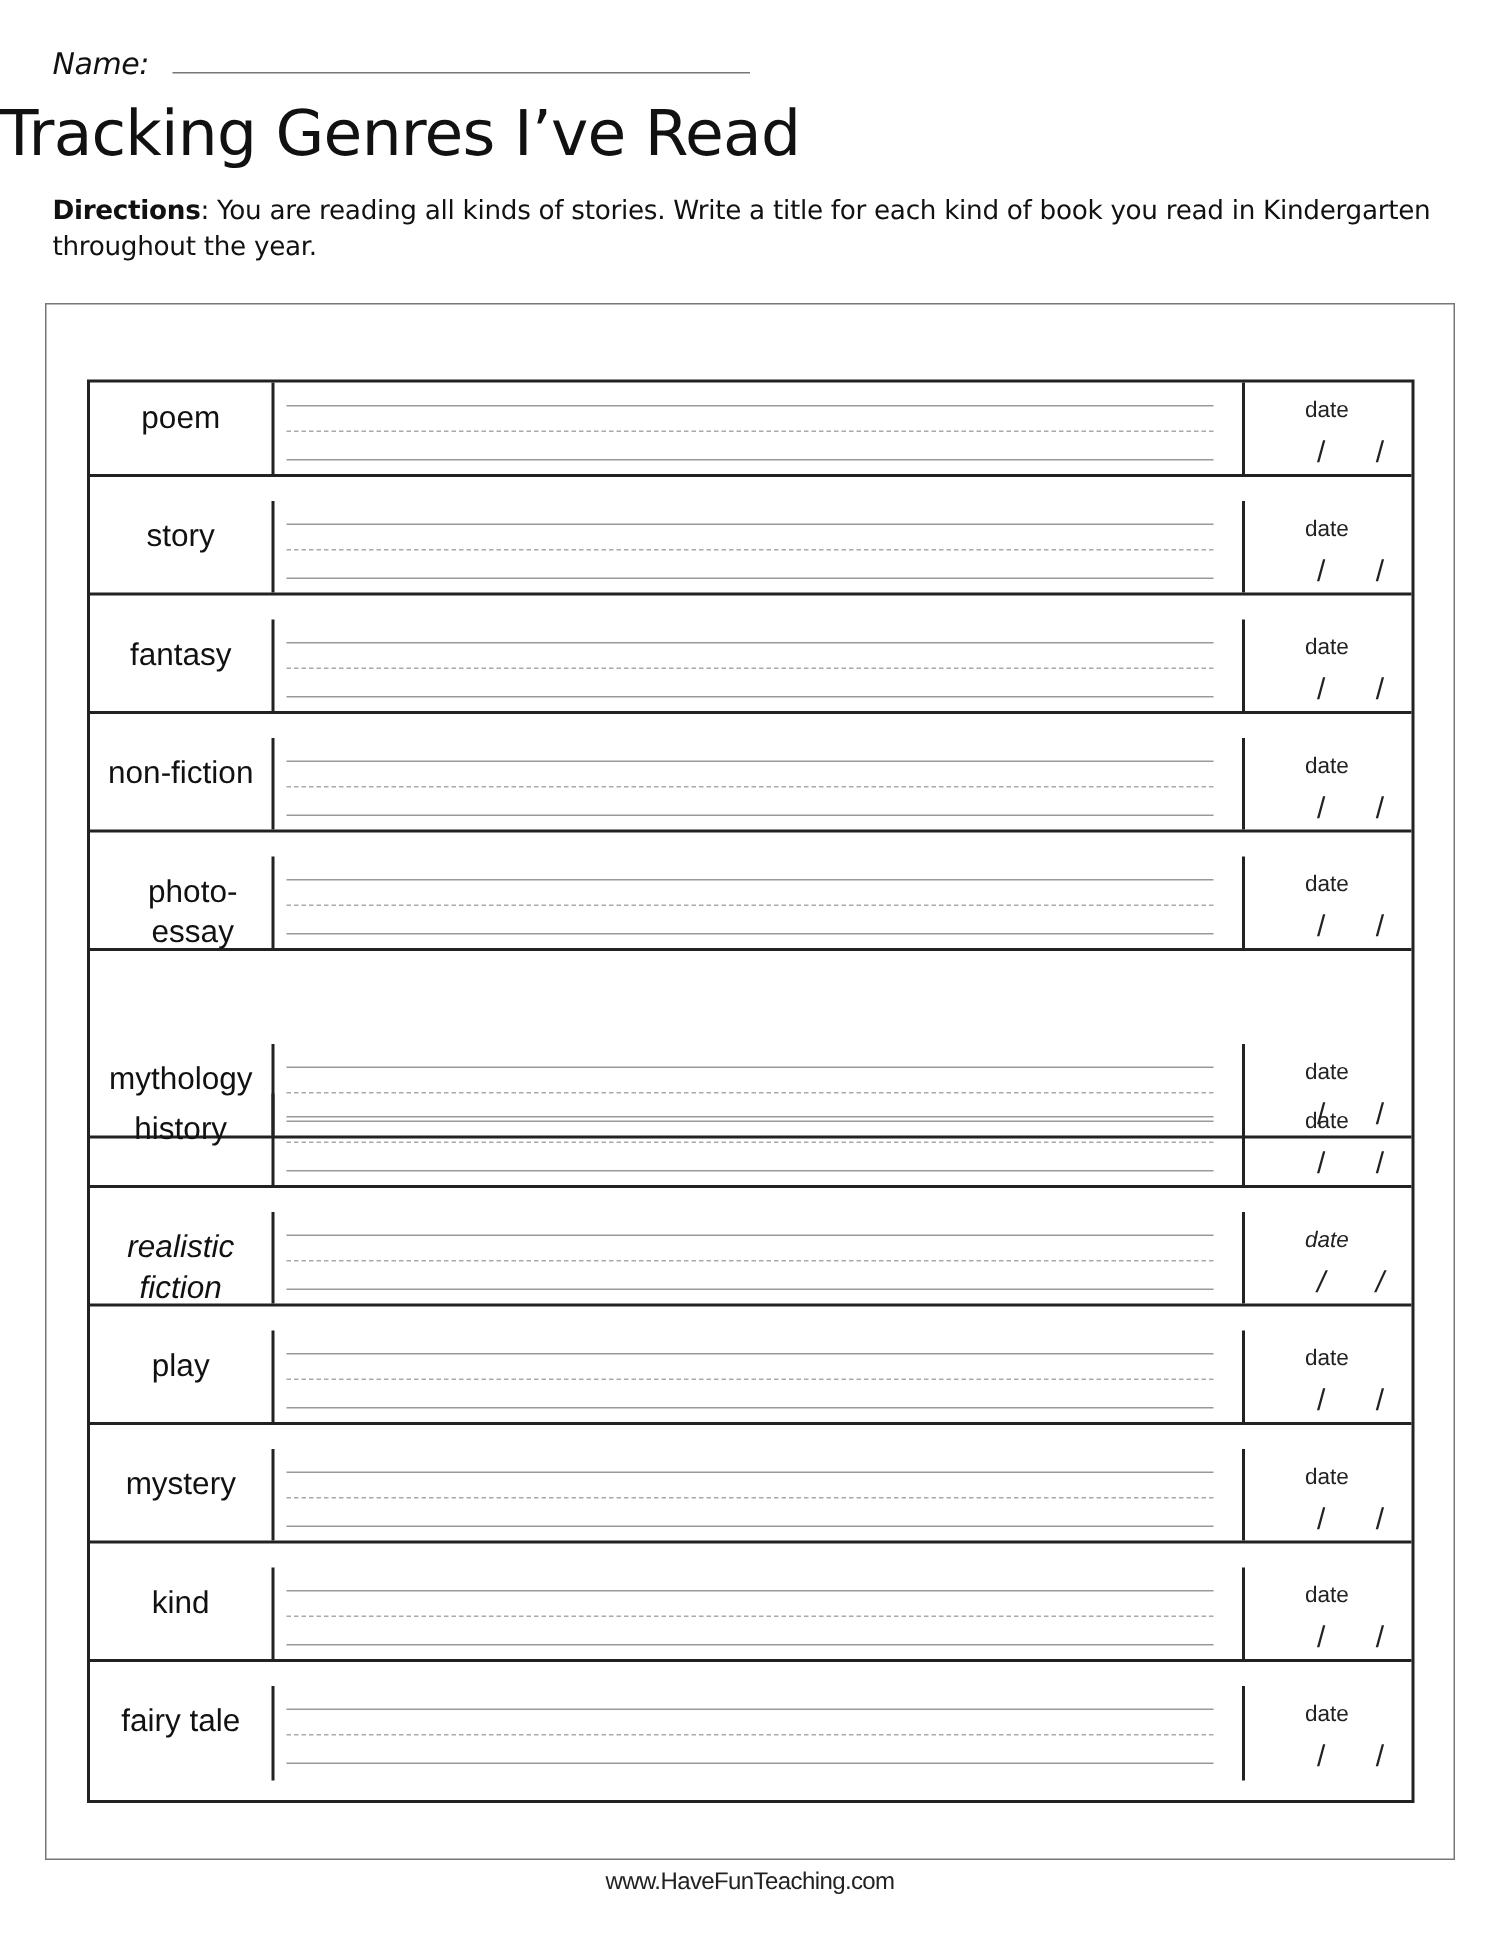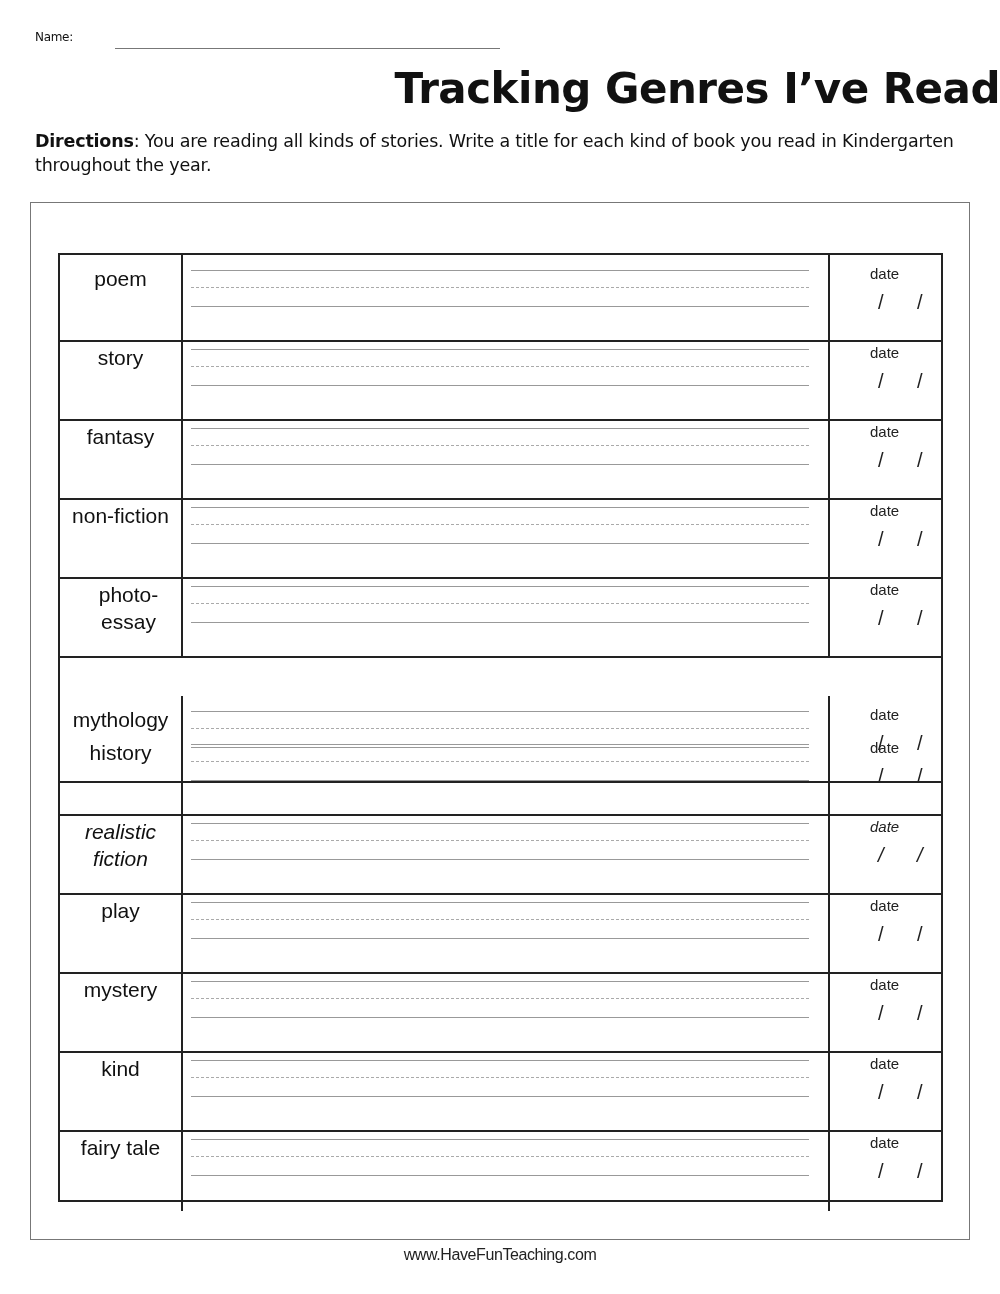--- a/index.html
+++ b/index.html
@@ -1,35 +1,35 @@
 <!DOCTYPE html>
 <html><head>
   <meta charset="utf-8">
   <style>
     * { box-sizing: border-box; margin: 0; padding: 0; }
     html, body { width: 1000px; height: 1294px; background: #ffffff; overflow: hidden; }
     body { position: relative; font-family: "DejaVu Sans", sans-serif; color: #111; }
 
     .name-row { position: absolute; left: 35px; top: 30px; display: flex; align-items: flex-end; }
-    .name-label { font-size: 12px; letter-spacing: -0.3px; color: #111; }
+    .name-label { font-size: 20px; letter-spacing: -0.3px; color: #111; font-style: italic; }
     .name-line { position: absolute; left: 80px; top: 18px; width: 385px; border-bottom: 1.5px solid #777; height: 1px; }
 
-    .title { position: absolute; left: 0; top: 64px; width: 1000px; text-align: right;
-             font-size: 42px; font-weight: bold; letter-spacing: -0.5px; color: #111; padding-left: 46px; }
+    .title { position: absolute; left: 0; top: 64px; width: 1000px; text-align: left;
+             font-size: 42px; font-weight: normal; letter-spacing: -0.5px; color: #111; }
 
     .directions { position: absolute; left: 35px; top: 129px; width: 930px; font-size: 17.5px;
                   line-height: 24px; color: #111; letter-spacing: -0.2px; }
     .directions b { font-weight: bold; }
 
     .outer-box { position: absolute; left: 30px; top: 202px; width: 940px; height: 1038px;
                  border: 1.5px solid #777; }
 
     .genre-table { position: absolute; left: 58px; top: 253px; width: 885px; height: 949px;
                    border: 2px solid #222; }
-    .row { position: absolute; left: 0; width: 881px; height: 87px; border-bottom: 2px solid #222; }
+    .row { position: absolute; left: 0; width: 881px; height: 63px; border-bottom: 2px solid #222; }
     .row:last-child { border-bottom: none; }
 
     .cell-label { position: absolute; left: 0; top: 0; width: 123px; height: 100%;
                   border-right: 2px solid #222; text-align: center;
                   font-family: "Liberation Sans", sans-serif; font-size: 21px; line-height: 27px;
                   padding-top: 10px; color: #111; }
     .cell-write { position: absolute; left: 123px; top: 0; width: 647px; height: 100%;
                   border-right: 2px solid #222; }
     .line-solid { position: absolute; left: 8px; width: 618px; border-top: 1.5px solid #999; }
     .line-dot { position: absolute; left: 8px; width: 618px; border-top: 1px dashed #aaa; }

